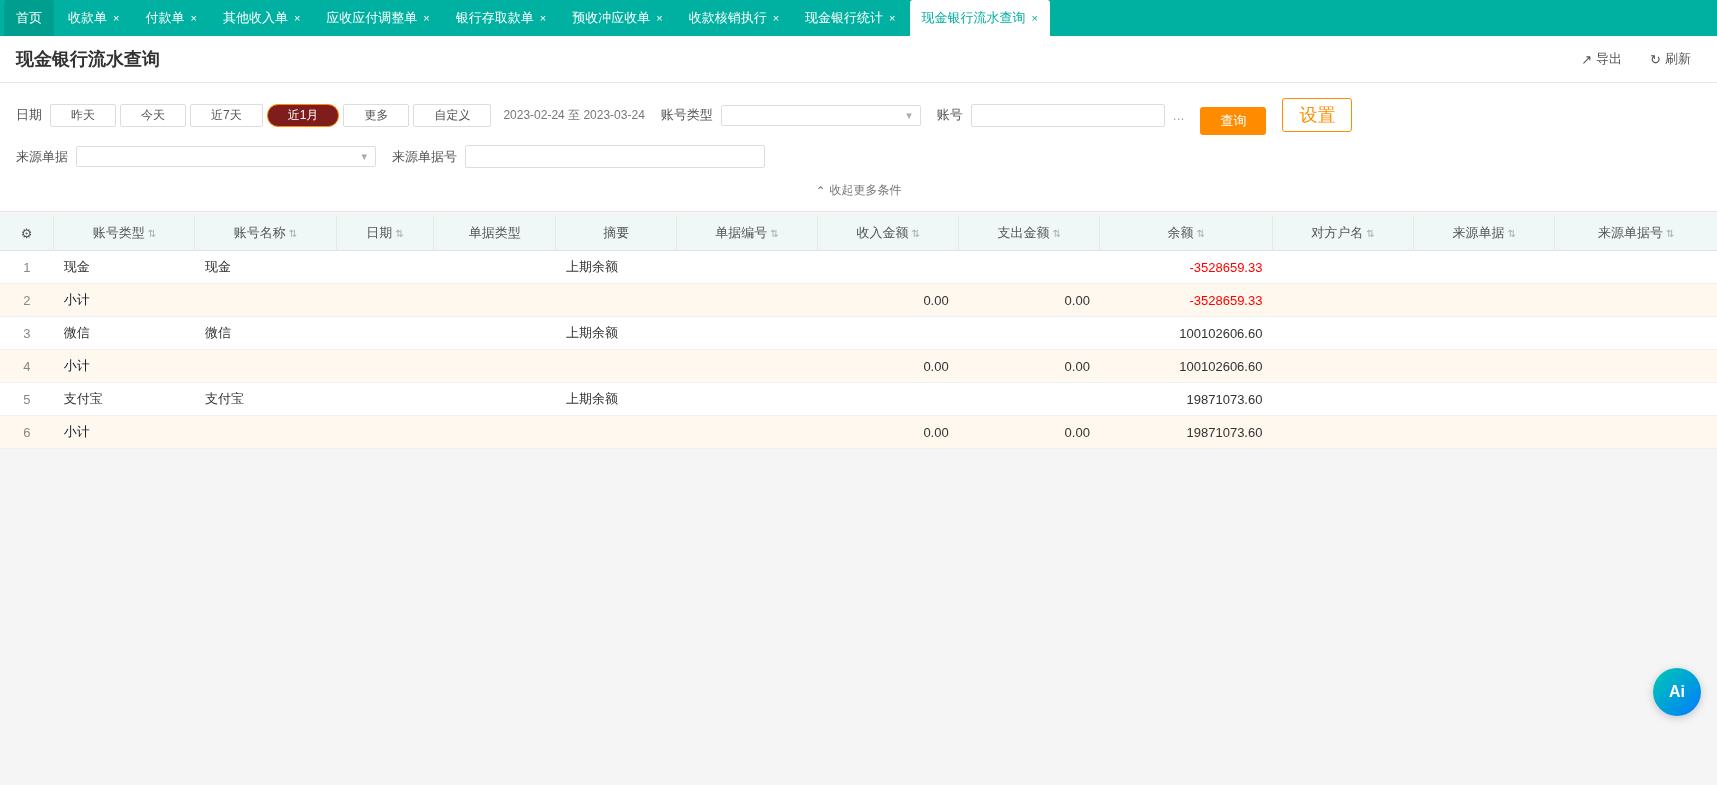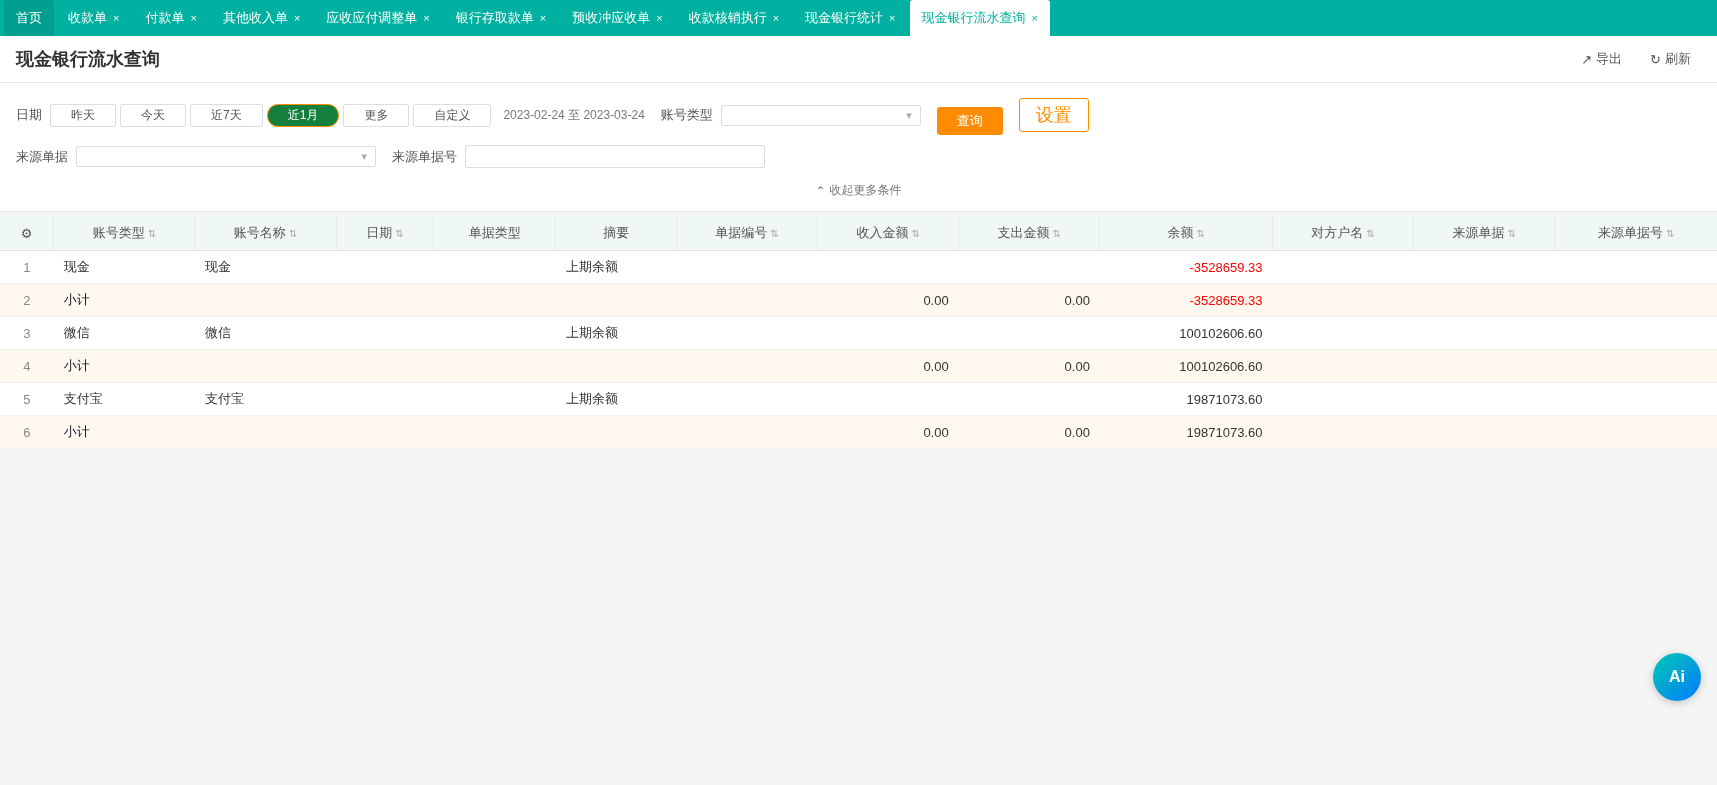--- a/index.html
+++ b/index.html
@@ -72,21 +72,21 @@
     .date-btn {
       padding: 2px 20px;
       border: 1px solid #ddd;
       background: #fff;
       cursor: pointer;
       border-radius: 2px;
       font-size: 12px;
       color: #555;
     }
     .date-btn.active {
-      background: #15803d;
+      background: #7f1d1d;
       border-color: #ff8c00;
       color: #fff;
       border-radius: 11px;
     }
     .date-range { font-size: 12px; color: #777; margin-left: 4px; }
     .filter-select {
       display: flex; align-items: center;
       border: 1px solid #ddd;
       border-radius: 2px;
       padding: 3px 8px;
@@ -172,21 +172,21 @@
     .row-num { color: #888; text-align: center; }
     .orange-text { color: #0f172a; }
     .amount-neg { color: #f00; }
 
     .chevron-down { font-size: 11px; color: #aaa; }
 
     
     .ai-badge {
       position: fixed;
       right: 16px;
-      bottom: 84px;
+      bottom: 69px;
       background: linear-gradient(135deg, #00c9b1, #007bff);
       color: #fff;
       border-radius: 50%;
       width: 48px;
       height: 48px;
       display: flex;
       align-items: center;
       justify-content: center;
       font-size: 16px;
       font-weight: bold;
@@ -272,20 +272,25 @@
     </div>
 
     <div class="filter-group">
       <span class="filter-label">账号类型</span>
       <div class="filter-select">
         <span></span>
         <span class="chevron-down">▾</span>
       </div>
     </div>
 
+    <div class="filter-group">
+      <span class="filter-label">账号</span>
+      <input class="filter-input" style="min-width: 160px;">
+      <span class="filter-dots">...</span>
+    </div>
 
     <button class="query-btn">查询</button>
     <button class="settings-btn">设置</button>
   </div>
 
   <div class="filter-row">
 
     <div class="filter-group">
       <span class="filter-label">来源单据</span>
       <div class="filter-select" style="min-width:300px;">

